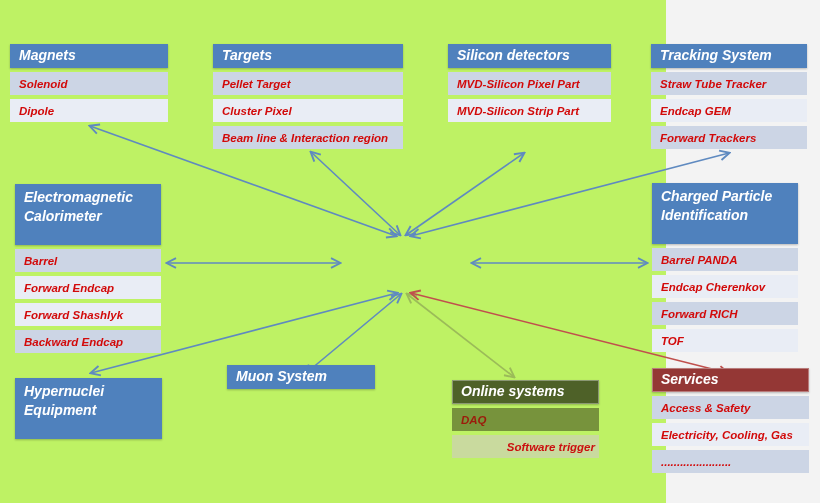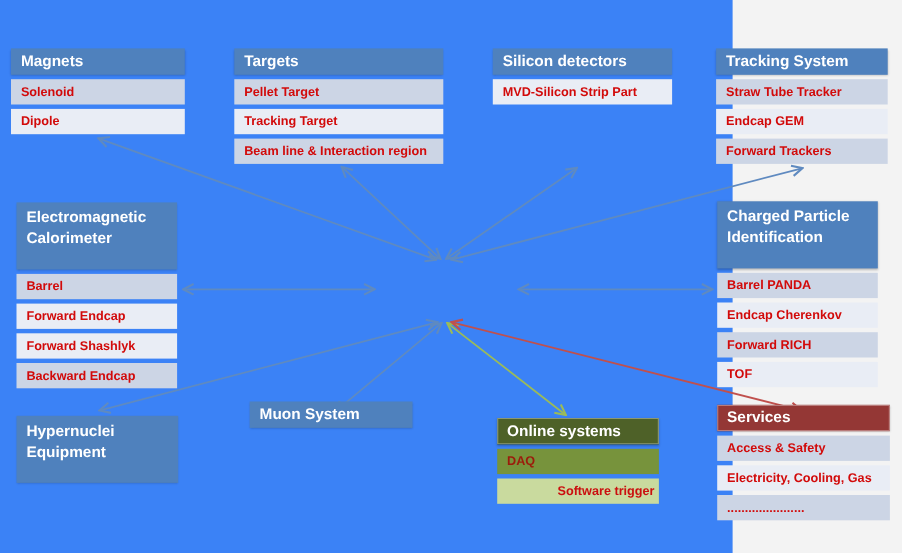--- a/index.html
+++ b/index.html
@@ -1,18 +1,18 @@
 <!DOCTYPE html>
 <html><head>
 <meta charset="utf-8">
 <style>
   html,body{margin:0;padding:0;}
   body{width:820px;height:503px;overflow:hidden;background:#f3f3f3;
        font-family:"Liberation Sans",sans-serif;}
-  .canvas{position:relative;width:666px;height:503px;background:#3b82f6;}
+  .canvas{position:relative;width:666px;height:503px;background:#bef264;font-style:italic;}
   #arrow-layer-svg{position:absolute;left:0;top:0;width:820px;height:503px;z-index:1;}
   .panel{position:absolute;z-index:2;}
   .hdr{font-weight:bold;color:#ffffff;font-size:14px;line-height:17px;
        padding:3px 4px 4px 9px;box-shadow:0 1px 2px rgba(0,0,0,0.25);}
   .hdr.two{line-height:19px;padding-top:4px;padding-bottom:19px;}
   .hdr-blue{background:#4f81bd;}
   .hdr-green{background:#4e6128;box-shadow:inset 0 0 0 1px rgba(255,255,255,0.35),0 1px 2px rgba(0,0,0,0.25);}
   .hdr-red{background:#943735;box-shadow:inset 0 0 0 1px rgba(255,255,255,0.35),0 1px 2px rgba(0,0,0,0.25);}
   .row{margin-top:4px;font-weight:bold;font-size:11.5px;line-height:14px;
        color:#d20a0a;padding:5px 4px 4px 9px;}
@@ -58,26 +58,27 @@
 
   <div class="panel" style="left:10px;top:44px;width:158px;">
       <div class="hdr hdr-blue">Magnets</div>
       <div class="row row-dark">Solenoid</div>
       <div class="row row-light">Dipole</div>
     </div>
 
   <div class="panel" style="left:213px;top:44px;width:190px;">
       <div class="hdr hdr-blue">Targets</div>
       <div class="row row-dark">Pellet Target</div>
-      <div class="row row-light">Tracking Target</div>
+      <div class="row row-light">Cluster Pixel</div>
       <div class="row row-dark">Beam line &amp; Interaction  region</div>
     </div>
 
   <div class="panel" style="left:448px;top:44px;width:163px;">
       <div class="hdr hdr-blue">Silicon detectors</div>
+      <div class="row row-dark">MVD-Silicon Pixel Part</div>
       <div class="row row-light">MVD-Silicon Strip Part</div>
     </div>
 
   <div class="panel" style="left:651px;top:44px;width:156px;">
       <div class="hdr hdr-blue">Tracking System</div>
       <div class="row row-dark">Straw Tube Tracker</div>
       <div class="row row-light">Endcap GEM</div>
       <div class="row row-dark">Forward Trackers</div>
     </div>
 

